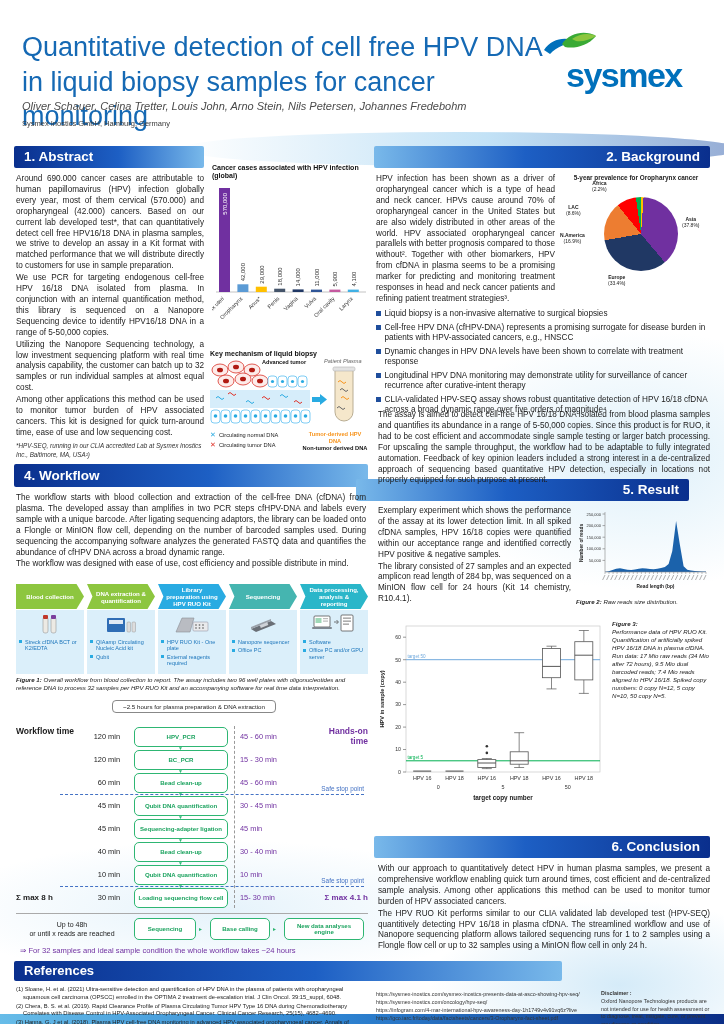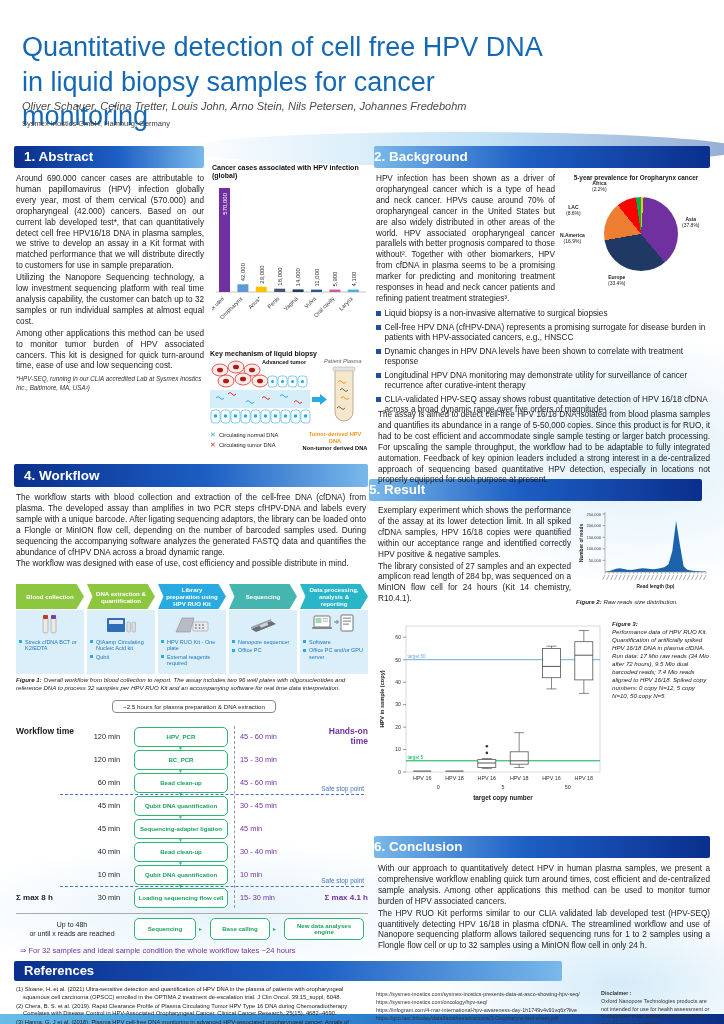--- a/index.html
+++ b/index.html
@@ -22,21 +22,21 @@
   
   .title{left:22px;top:30px;width:530px;font-size:27px;line-height:1.28;color:#1569b4;}
   .logo{left:542px;top:30px;width:170px;height:62px;}
   .logo-word{position:absolute;left:24px;top:26px;font-size:34px;font-weight:bold;color:#0070bb;letter-spacing:-1.5px;}
   .authors{left:22px;top:100px;width:600px;font-size:11px;font-style:italic;color:#4a4a4a;}
   .affil{left:22px;top:119px;width:400px;font-size:7.5px;color:#3a3a3a;}
 
   
   .sec-bar{height:22px;color:#fff;font-weight:bold;font-size:13.5px;line-height:22px;border-radius:2px;box-sizing:border-box;}
   .sec-bar.l{background:linear-gradient(90deg,#0a2f8d 0%,#1d5fc4 55%,#79b9ea 100%);padding-left:10px;}
-  .sec-bar.r{background:linear-gradient(90deg,#79b9ea 0%,#1d5fc4 45%,#0a2f8d 100%);padding-right:10px;}
+  .sec-bar.r{background:linear-gradient(90deg,#79b9ea 0%,#1d5fc4 45%,#0a2f8d 100%);text-align:right;padding-right:10px;}
 
   .jtext{font-size:8.2px;line-height:1.33;text-align:justify;color:#1c1c1c;}
   .jtext p{margin:0 0 1px 0;}
   .footnote{font-size:6.3px;font-style:italic;color:#333;margin-top:3px;line-height:1.4;}
   .panel-title{font-size:7px;font-weight:bold;line-height:1.15;color:#111;}
   .figcap{font-size:6.1px;font-style:italic;color:#222;line-height:1.32;}
   .figcap b{font-weight:bold;}
 
   
   .bullet{display:flex;gap:4px;margin-top:3.5px;}
@@ -97,33 +97,42 @@
   <div class="deco deco1"></div>
   <div class="deco deco2"></div>
   <div class="deco deco3"></div>
   <div class="deco deco4"></div>
   <div class="footer-strip"></div>
 
   <div class="title">
     <div>Quantitative detection of cell free HPV DNA</div>
     <div>in liquid biopsy samples for cancer monitoring</div>
   </div>
+  <div class="logo">
+    <svg width="56" height="30" viewBox="0 0 56 30">
+      <path d="M2 20 C10 8 24 6 36 12 C26 12 14 17 8 24 Z" fill="#0070bb"></path>
+      <path d="M20 14 C28 2 44 0 54 6 C46 16 32 19 23 17 Z" fill="#3aaa35"></path>
+      <path d="M30 9 C38 3 48 3 54 6 C48 10 40 12 34 11 Z" fill="#8cc63e"></path>
+    </svg>
+    <span class="logo-word">sysmex</span>
+  </div>
   <div class="authors">Oliver Schauer, Celina Tretter, Louis John, Arno Stein, Nils Petersen, Johannes Fredebohm</div>
   <div class="affil">Sysmex Inostics GmbH, Hamburg, Germany</div>
 
   <div class="sec-bar l" style="left:14px;top:146px;width:190px;">1. Abstract</div>
   <div class="sec-bar r" style="left:374px;top:146px;width:336px;">2. Background</div>
   <div class="sec-bar l" style="left:14px;top:464px;width:354px;height:23px;line-height:23px;">4. Workflow</div>
-  <div class="sec-bar r" style="left:369px;top:479px;width:333px;">5. Result</div>
+  <div class="sec-bar r" style="left:356px;top:479px;width:333px;">5. Result</div>
   <div class="sec-bar r" style="left:374px;top:836px;width:336px;">6. Conclusion</div>
   <div class="sec-bar l" style="left:14px;top:961px;width:548px;height:20px;line-height:20px;font-size:13px;">References</div>
 
   <div style="left:16px;top:174px;width:188px;">
     <div id="abstract-paras" class="jtext">
         <p>Around 690.000 cancer cases are attributable to human papillomavirus (HPV) infection globally every year, most of them cervical (570.000) and oropharyngeal (42.000) cancers. Based on our current lab developed test*, that can quantitatively detect cell free HPV16/18 DNA in plasma samples, we strive to develop an assay in a Kit format with matched performance that we will distribute directly to customers for use in sample preparation.</p>
+        <p>We use PCR for targeting endogenous cell-free HPV 16/18 DNA isolated from plasma. In conjunction with an internal quantification method, this library is sequenced on a Nanopore Sequencing device to identify HPV16/18 DNA in a range of 5-50,000 copies.</p>
         <p>Utilizing the Nanopore Sequencing technology, a low investment sequencing platform with real time analysis capability, the customer can batch up to 32 samples or run individual samples at almost equal cost.</p>
         <p>Among other applications this method can be used to monitor tumor burden of HPV associated cancers. This kit is designed for quick turn-around time, ease of use and low sequencing cost.</p>
       </div>
     <div class="footnote">*HPV-SEQ, running in our CLIA accredited Lab at Sysmex Inostics Inc., Baltimore, MA, USA²)</div>
   </div>
 
   <div style="left:212px;top:164px;width:158px;">
     <div class="panel-title">Cancer cases associated with HPV infection (global)</div>
     <div id="bar-chart"><svg width="158" height="146" viewBox="0 0 158 146">
           <line x1="4" y1="112" x2="154" y2="112" stroke="#aaa" stroke-width="0.7"></line>

